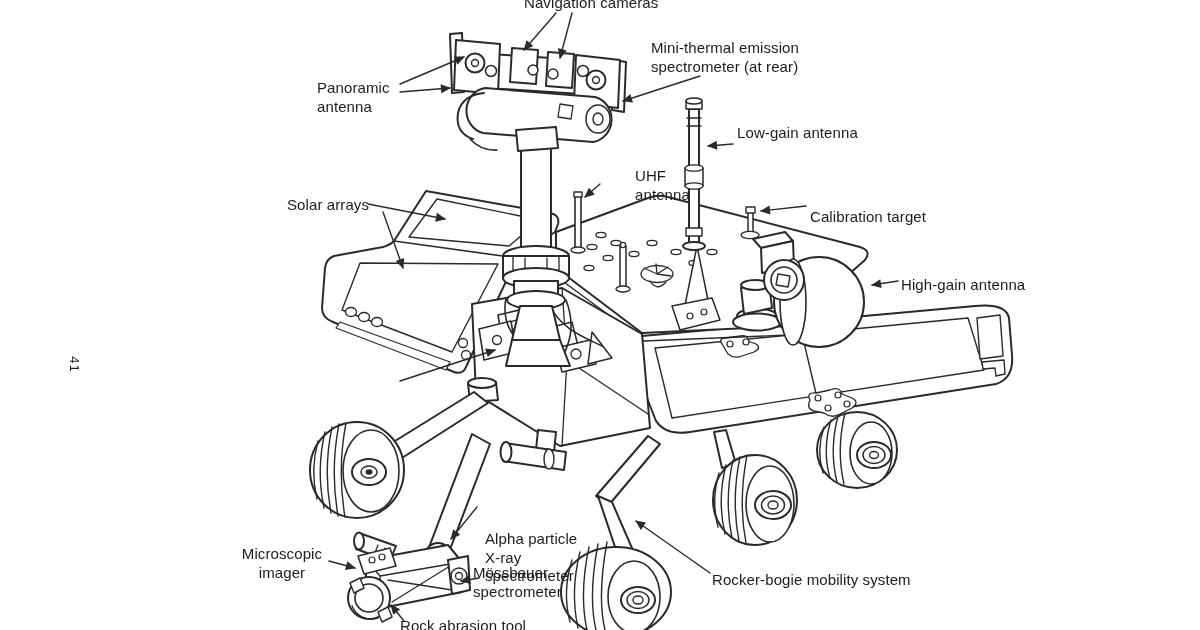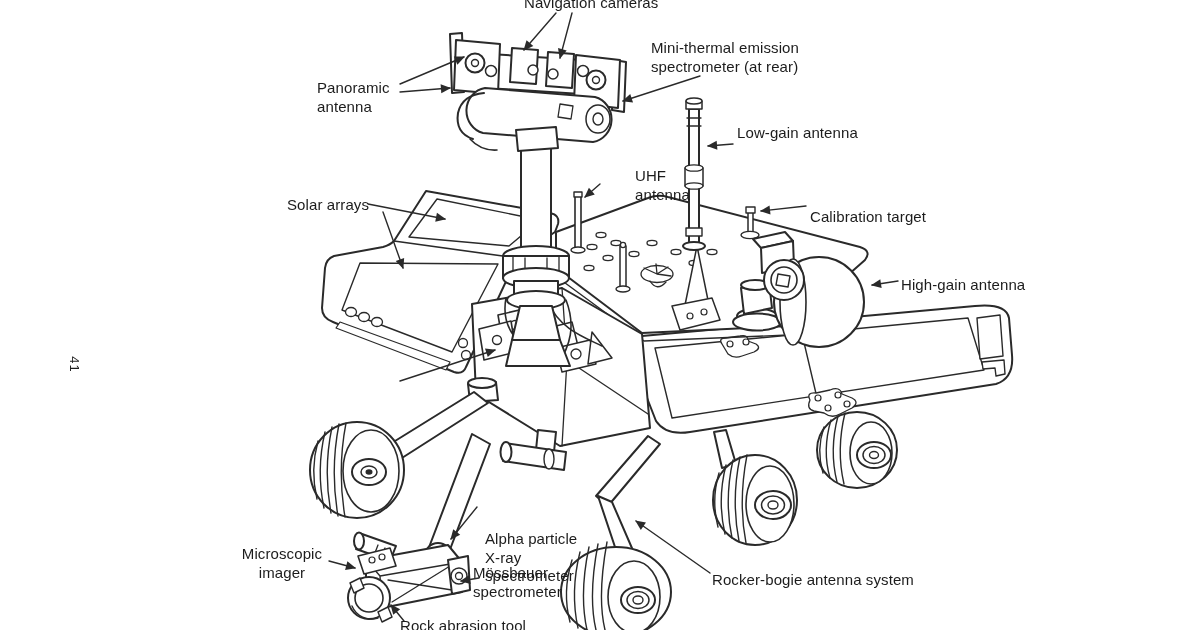--- a/index.html
+++ b/index.html
@@ -329,16 +329,16 @@
   <div class="label" style="left:810px;top:208px;">Calibration target</div>
   <div class="label" style="left:901px;top:276px;">High-gain antenna</div>
   <div class="label" style="left:485px;top:482px;margin-top:48px;">Alpha particle
 X-ray
 spectrometer</div>
   <div class="label right" style="left:238px;top:545px;width:88px;">Microscopic
 imager</div>
   <div class="label" style="left:473px;top:564px;">Mössbauer
 spectrometer</div>
   <div class="label" style="left:400px;top:617px;">Rock abrasion tool</div>
-  <div class="label" style="left:712px;top:571px;">Rocker-bogie antenna system</div>
+  <div class="label" style="left:712px;top:571px;">Rocker-bogie mobility system</div>
 
   <div class="pagenum" style="left:66px;top:357px;">41</div>
 </div>
 
 </body></html>

